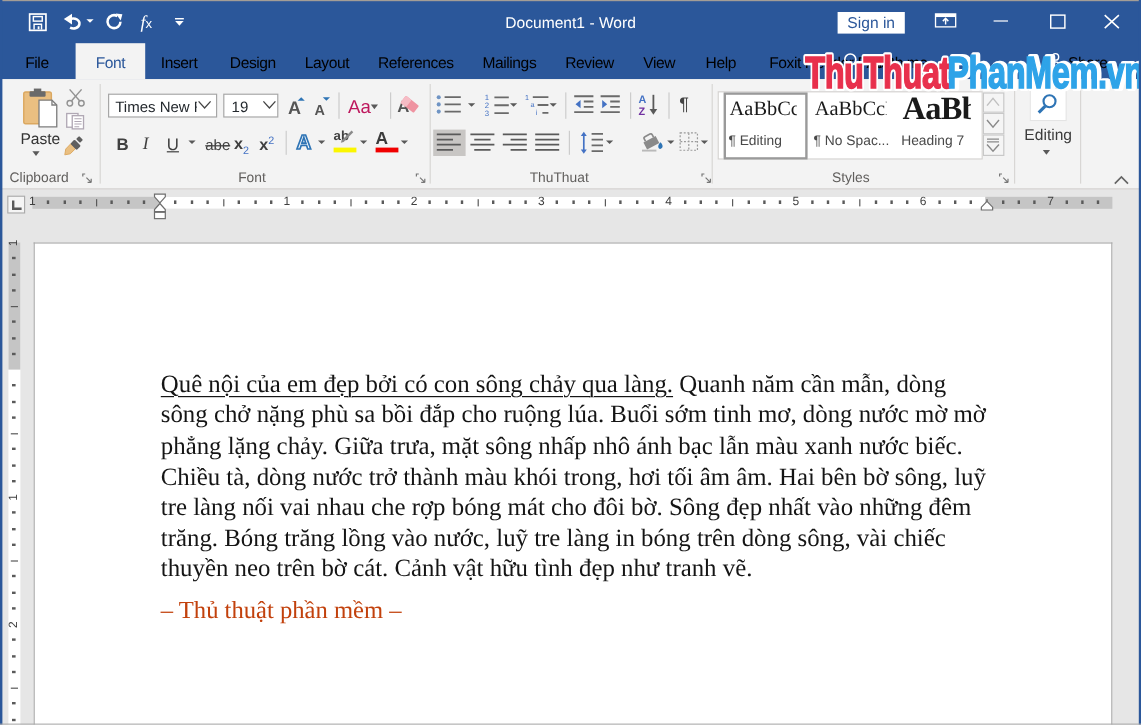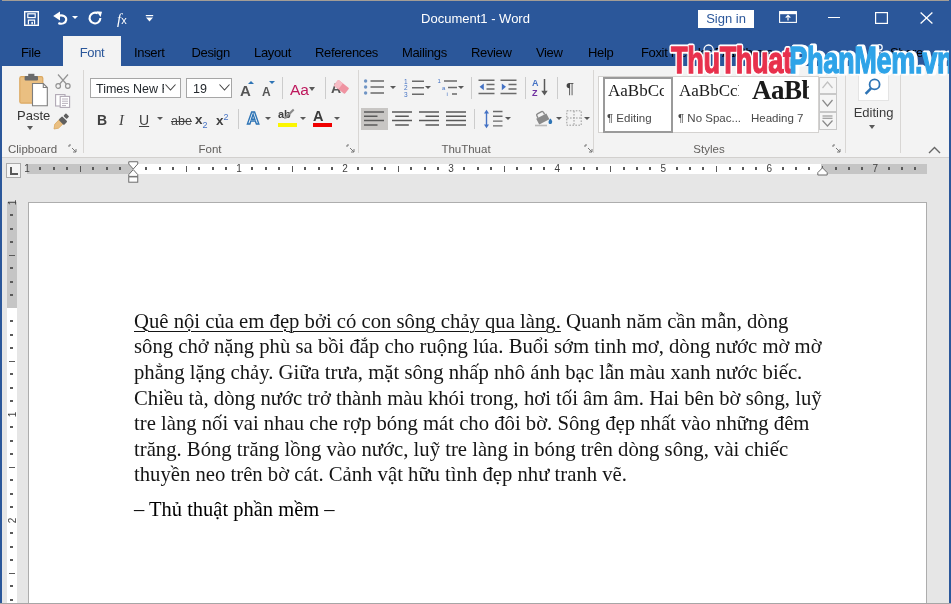--- a/index.html
+++ b/index.html
@@ -43,21 +43,21 @@
 
 #page{position:absolute;left:28px;top:201.5px;width:899px;height:402.5px;background:#fff;
  border:1px solid #adadad;border-bottom:none;box-sizing:border-box}
 #vruler{position:absolute;left:6.5px;top:201.5px;width:10px;height:402.5px;background:#fff}
 #vrgray{position:absolute;left:0;top:0;width:10px;height:106.5px;background:#c5c5c5}
 .vn{position:absolute;left:1px;width:8px;text-align:center;font-size:10px;color:#3f3f3f;line-height:9px;transform:rotate(-90deg)}
 .vtd{position:absolute;left:3.5px;width:3px;height:2px;background:#5a5a5a}
 .vtl{position:absolute;left:2px;width:6.5px;height:1.2px;background:#5a5a5a}
 #doctext{position:absolute;left:134px;top:308.8px;width:700px;
  font-family:"Liberation Serif",serif;font-size:20.7px;line-height:25.6px;color:#151515;white-space:nowrap}
-#para2{position:absolute;left:134px;top:497.5px;font-family:"Liberation Serif",serif;font-size:20.5px;color:#000000}
+#para2{position:absolute;left:134px;top:497.5px;font-family:"Liberation Serif",serif;font-size:20.5px;color:#c2410c}
 u{text-decoration:underline;text-underline-offset:2.5px;text-decoration-thickness:1.1px}
 
 #wm{position:absolute;left:671px;top:39px;z-index:60}
 
 #wleft{position:absolute;left:0;top:0;width:1.5px;height:604px;background:#2b579a;z-index:70}
 #wright{position:absolute;left:948.5px;top:0;width:2.5px;height:604px;background:#2b579a;z-index:70}
 #wbot{position:absolute;left:0;top:602.5px;width:951px;height:1.5px;background:#a6a6a6;z-index:71}
 svg{position:absolute;overflow:visible}
 </style></head>
 <body>

